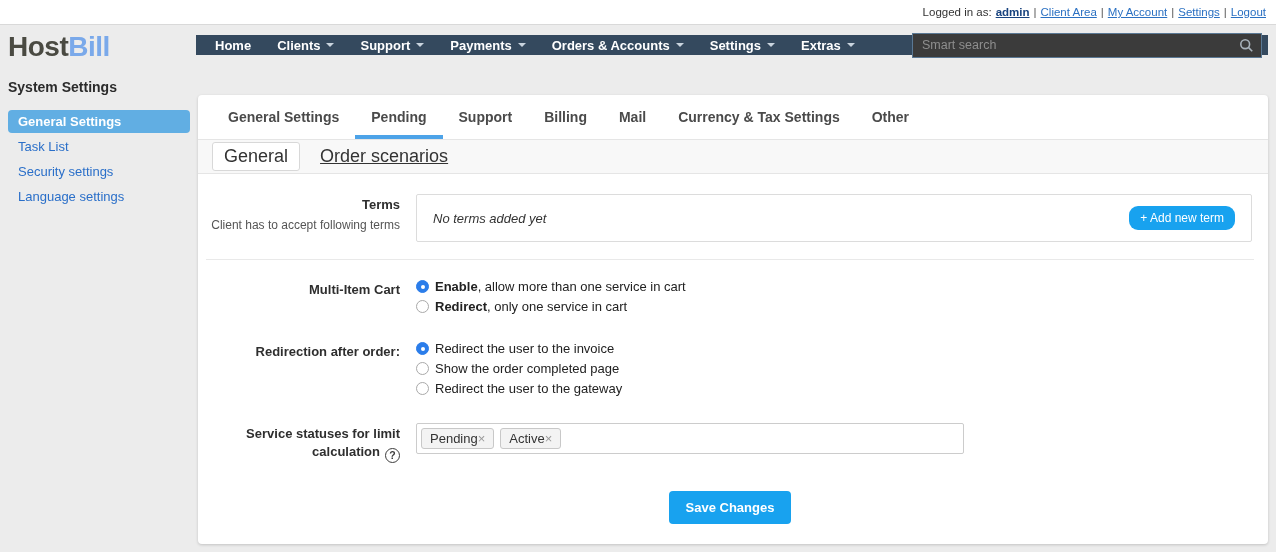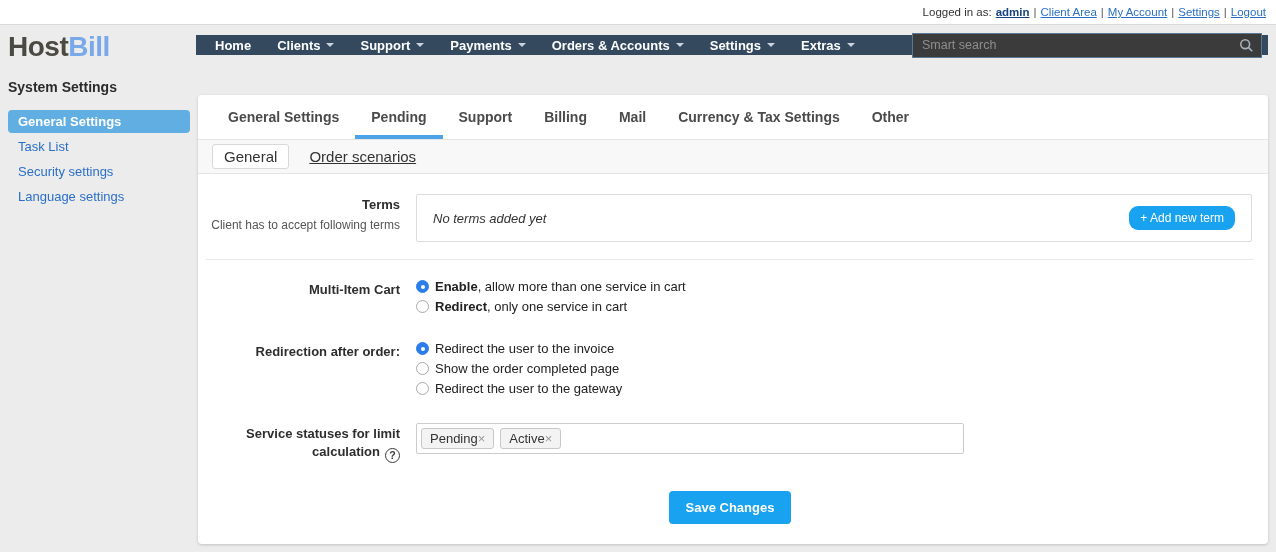--- a/index.html
+++ b/index.html
@@ -67,21 +67,21 @@
     font-size:14px; font-weight:bold; color:#4a4a4a; padding:0 16px;
     line-height:45px; position:relative; cursor:pointer; white-space:nowrap;
   }
   .tab.active::after {
     content:""; position:absolute; left:0; right:0; bottom:0; height:4px; background:#4da3e8;
   }
   .subtabbar {
     background:#f8f8f8; border-bottom:1px solid #e5e5e5; height:34px;
     padding:0 14px; display:flex; align-items:center; gap:20px;
   }
-  .subtab { font-size:15px; color:#333; cursor:pointer; }
+  .subtab { font-size:18px; color:#333; cursor:pointer; }
   .subtab.active { background:#fff; border:1px solid #d8d8d8; border-radius:3px; padding:3px 11px; }
   .subtab.link { text-decoration:underline; }
 
   
   .form { padding:20px 14px 20px 8px; }
   .row { display:flex; align-items:flex-start; }
   .label-col { width:194px; text-align:right; flex-shrink:0; padding-top:2px; }
   .control-col { margin-left:16px; flex:1; }
   .field-label { font-size:13px; font-weight:bold; color:#2e2e2e; line-height:18px; }
   .field-desc { font-size:12px; color:#555; line-height:17px; margin-top:3px; }

